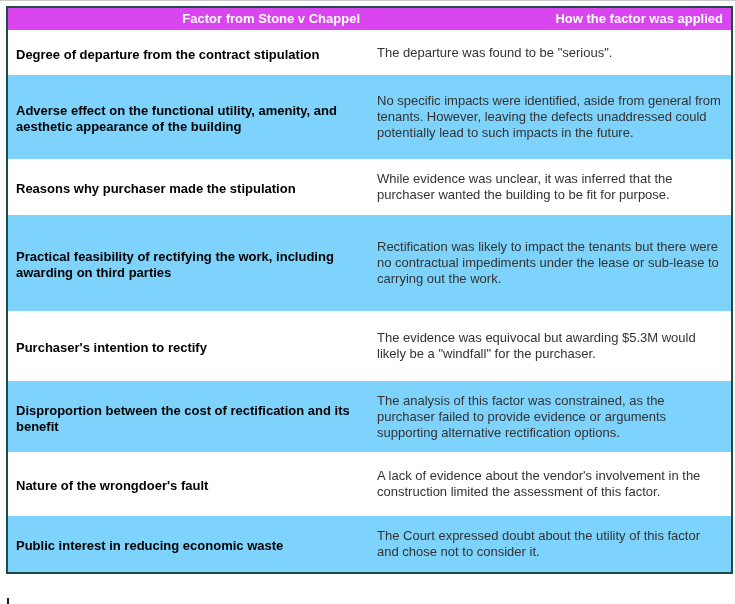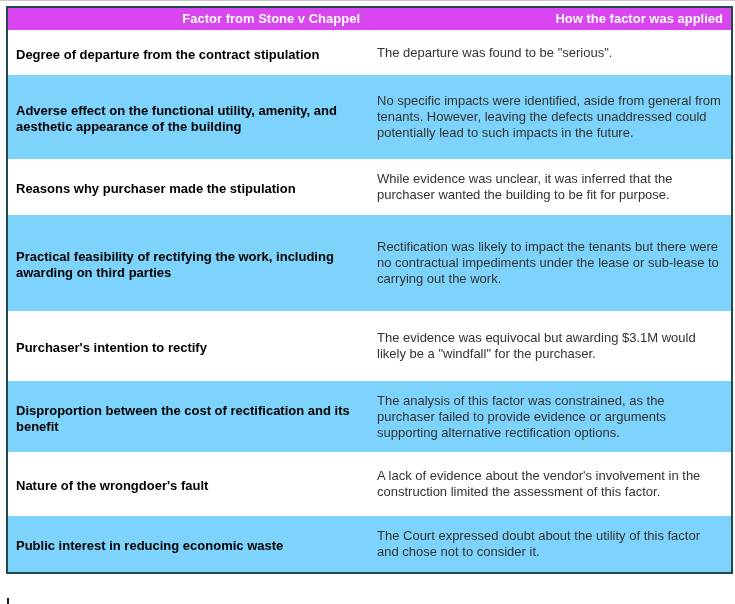--- a/index.html
+++ b/index.html
@@ -104,21 +104,21 @@
     <tr class="row-white rh2">
       <td class="factor-cell">Reasons why purchaser made the stipulation</td>
       <td class="applied-cell">While evidence was unclear, it was inferred that the purchaser wanted the building to be fit for purpose.</td>
     </tr>
     <tr class="row-gray rh3">
       <td class="factor-cell">Practical feasibility of rectifying the work, including awarding on third parties</td>
       <td class="applied-cell">Rectification was likely to impact the tenants but there were no contractual impediments under the lease or sub-lease to carrying out the work.</td>
     </tr>
     <tr class="row-white rh4">
       <td class="factor-cell">Purchaser's intention to rectify</td>
-      <td class="applied-cell">The evidence was equivocal but awarding $3.1M would likely be a "windfall" for the purchaser.</td>
+      <td class="applied-cell">The evidence was equivocal but awarding $5.3M would likely be a "windfall" for the purchaser.</td>
     </tr>
     <tr class="row-gray rh5">
       <td class="factor-cell">Disproportion between the cost of rectification and its benefit</td>
       <td class="applied-cell">The analysis of this factor was constrained, as the purchaser failed to provide evidence or arguments supporting alternative rectification options.</td>
     </tr>
     <tr class="row-white rh6">
       <td class="factor-cell">Nature of the wrongdoer's fault</td>
       <td class="applied-cell">A lack of evidence about the vendor's involvement in the construction limited the assessment of this factor.</td>
     </tr>
     <tr class="row-gray rh7">

